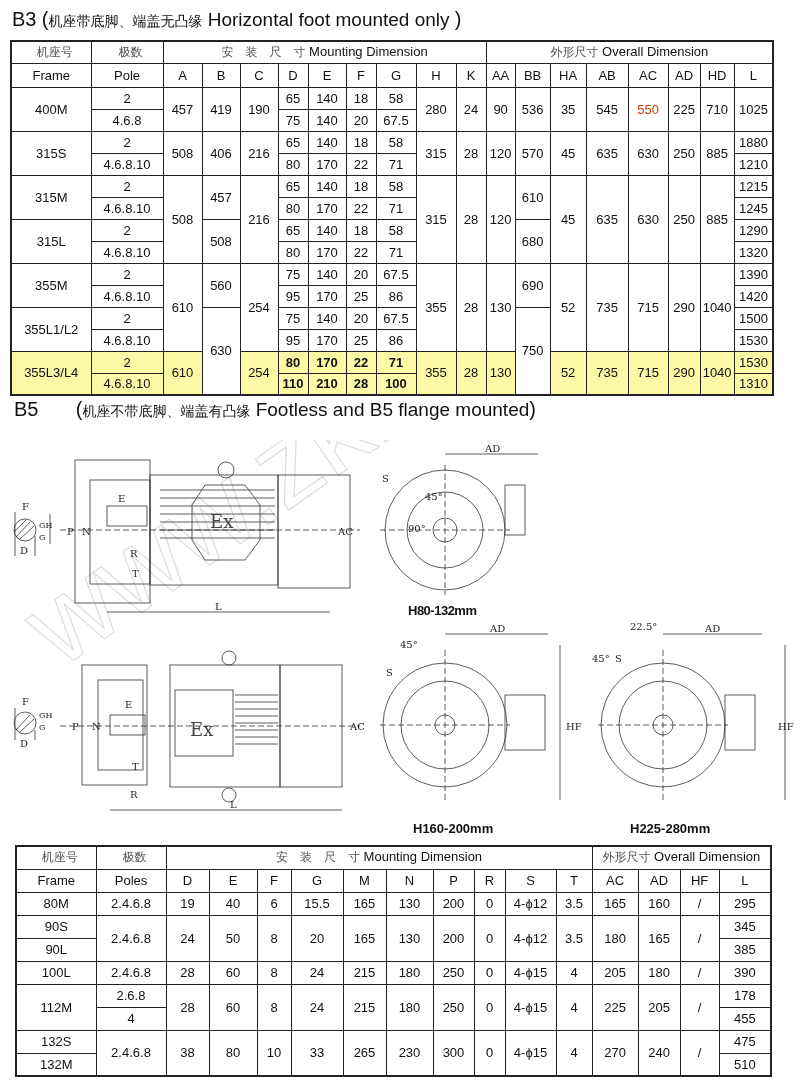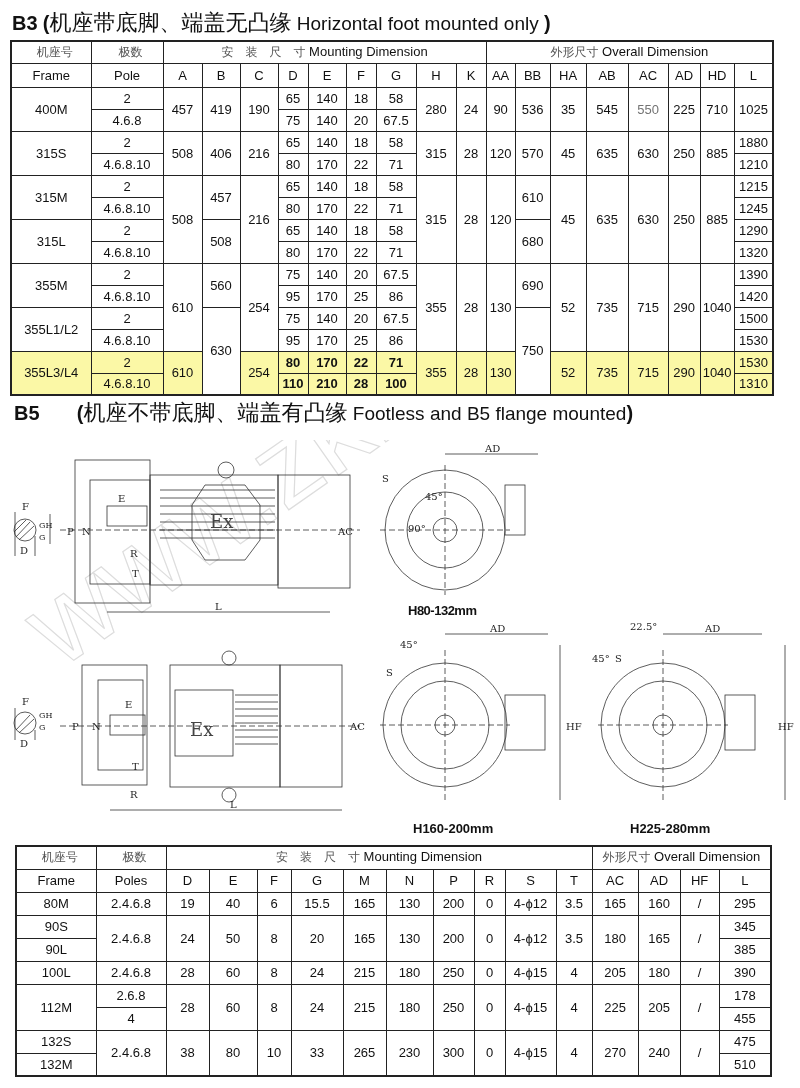--- a/index.html
+++ b/index.html
@@ -1,26 +1,26 @@
 <!DOCTYPE html>
 <html><head>
 <meta charset="utf-8">
 <style>
   html, body { margin:0; padding:0; background:#fff; }
   body { width:800px; height:1088px; position:relative; overflow:hidden; font-family:"Liberation Sans", sans-serif; color:#111; }
   .title { position:absolute; font-size:19px; white-space:nowrap; }
-  .title b { font-weight:bold; font-size:20px;text-align:center; }
-  .title .cn { font-family:"DejaVu Sans", sans-serif; font-size:22px; }
+  .title b { font-weight:normal; font-size:20px;text-align:center; }
+  .title .cn { font-family:"DejaVu Sans", sans-serif; font-size:14px; }
   table { position:absolute; border-collapse:collapse; table-layout:fixed; font-size:13px; }
   td, th { border:1px solid #222; text-align:center; vertical-align:middle; padding:0; font-weight:normal; overflow:hidden; white-space:nowrap; }
   th.cn { font-family:"DejaVu Serif", serif; font-size:12px; color:#555;padding-left:7px; }
   th .cn { font-family:"DejaVu Serif", serif; font-size:12px; color:#555; }
   tr.hl td { background:#fbf8a6; }
   td.bold { font-weight:bold; }
-  td.red { color:#737373; }
+  td.red { color:#c2410c; }
   td.white { background:#fff !important; }
   #t1 { left:10px; top:40px; width:762px; border:2px solid #222; }
   #t1 tr { height:22px; }
   #t2 { left:15px; top:845px; width:755px; border:2px solid #222; }
   #t2 tr { height:23px; }
   .drawing { position:absolute; }
   .cap { position:absolute; font-family:"Liberation Sans Narrow","Liberation Sans", sans-serif; font-weight:bold; font-size:13px; letter-spacing:-0.5px; }
 </style>
 </head>
 <body>

